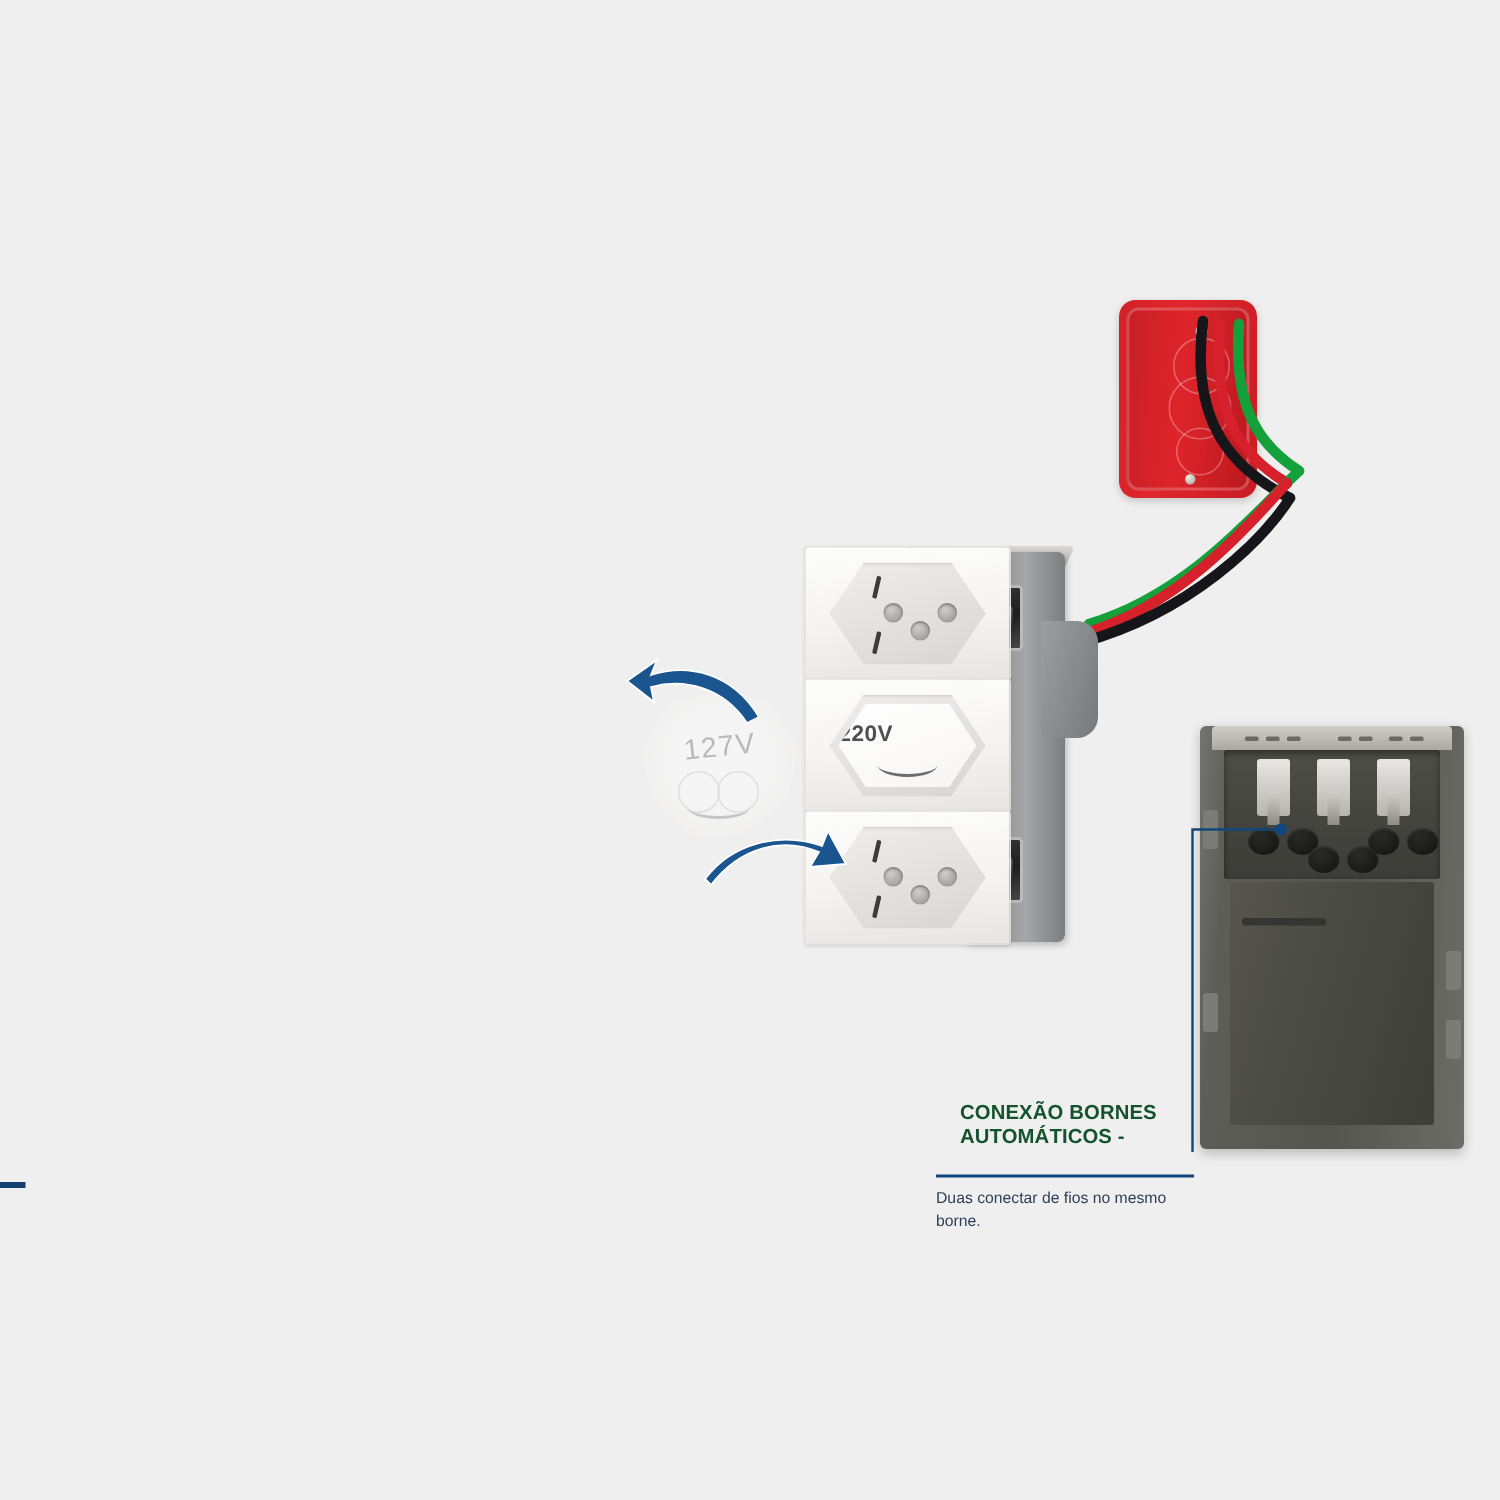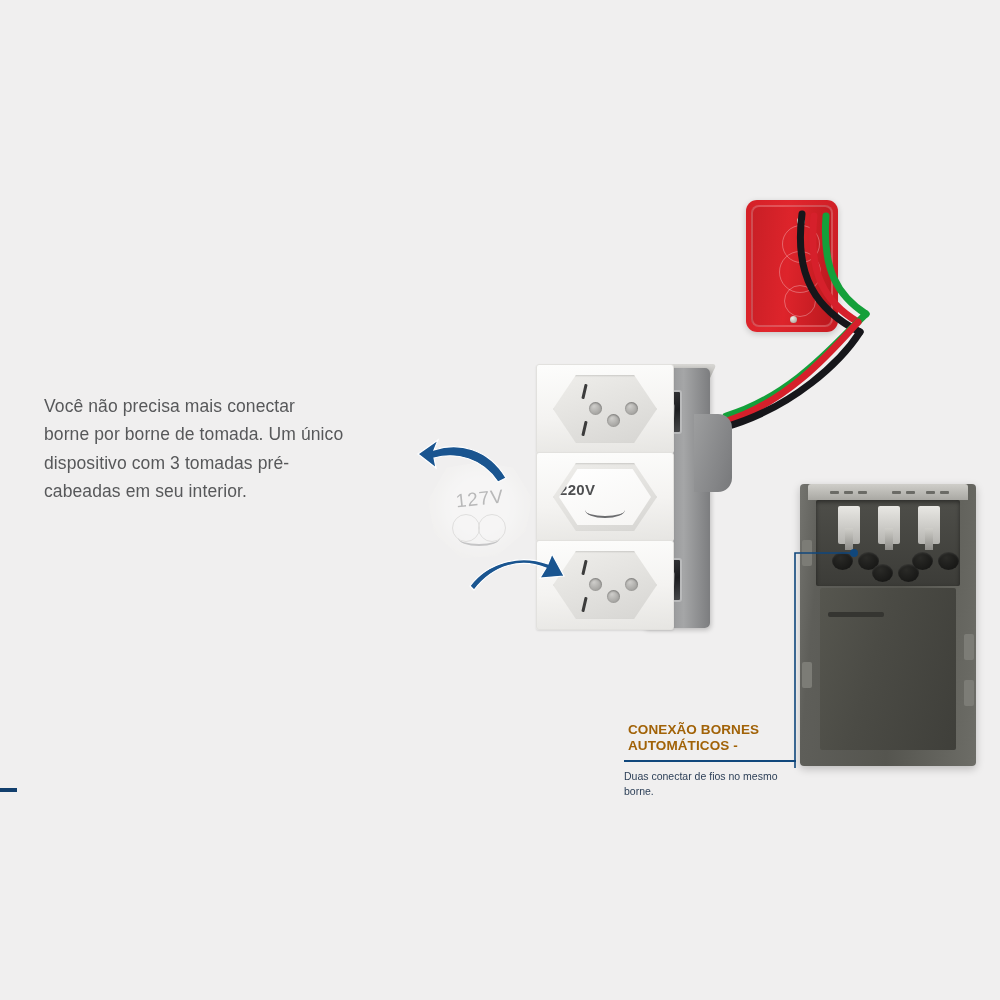--- a/index.html
+++ b/index.html
@@ -274,39 +274,38 @@
   .rear .sidetab.r2{right:2px;top:196px;}
 
   
   .leader{position:absolute;left:790px;top:540px;width:80px;height:230px;}
 
   
   .callout{
     position:absolute;left:624px;top:718px;width:176px;
   }
   .callout h4{
-    margin:4px;font-size:13.5px;line-height:1.22;font-weight:bold;
-    color:#a16207;letter-spacing:.1px;
+    margin:16px;font-size:13.5px;line-height:1.22;font-weight:bold;
+    color:#14532d;letter-spacing:.1px;
   }
   .callout .rule{
     margin-top:5px;width:172px;height:2px;background:#10477c;
   }
   .callout p{
     margin:7px 0 0 0;font-size:10.5px;line-height:1.42;color:#2c3f57;
   }
 </style>
 </head>
 <body>
 
 <div class="stage">
 
   <div class="edge-accent"></div>
 
 
-  <div class="lead">Você não precisa mais conectar borne por borne de tomada. Um único dispositivo com 3 tomadas pré-cabeadas em seu interior.</div>
 
   <div class="wallbox">
     <div class="rim">
       <div class="ko k1"></div>
       <div class="ko k2"></div>
       <div class="ko k3"></div>
     </div>
     <div class="screw"></div>
     <div class="screw2"></div>
   </div>

